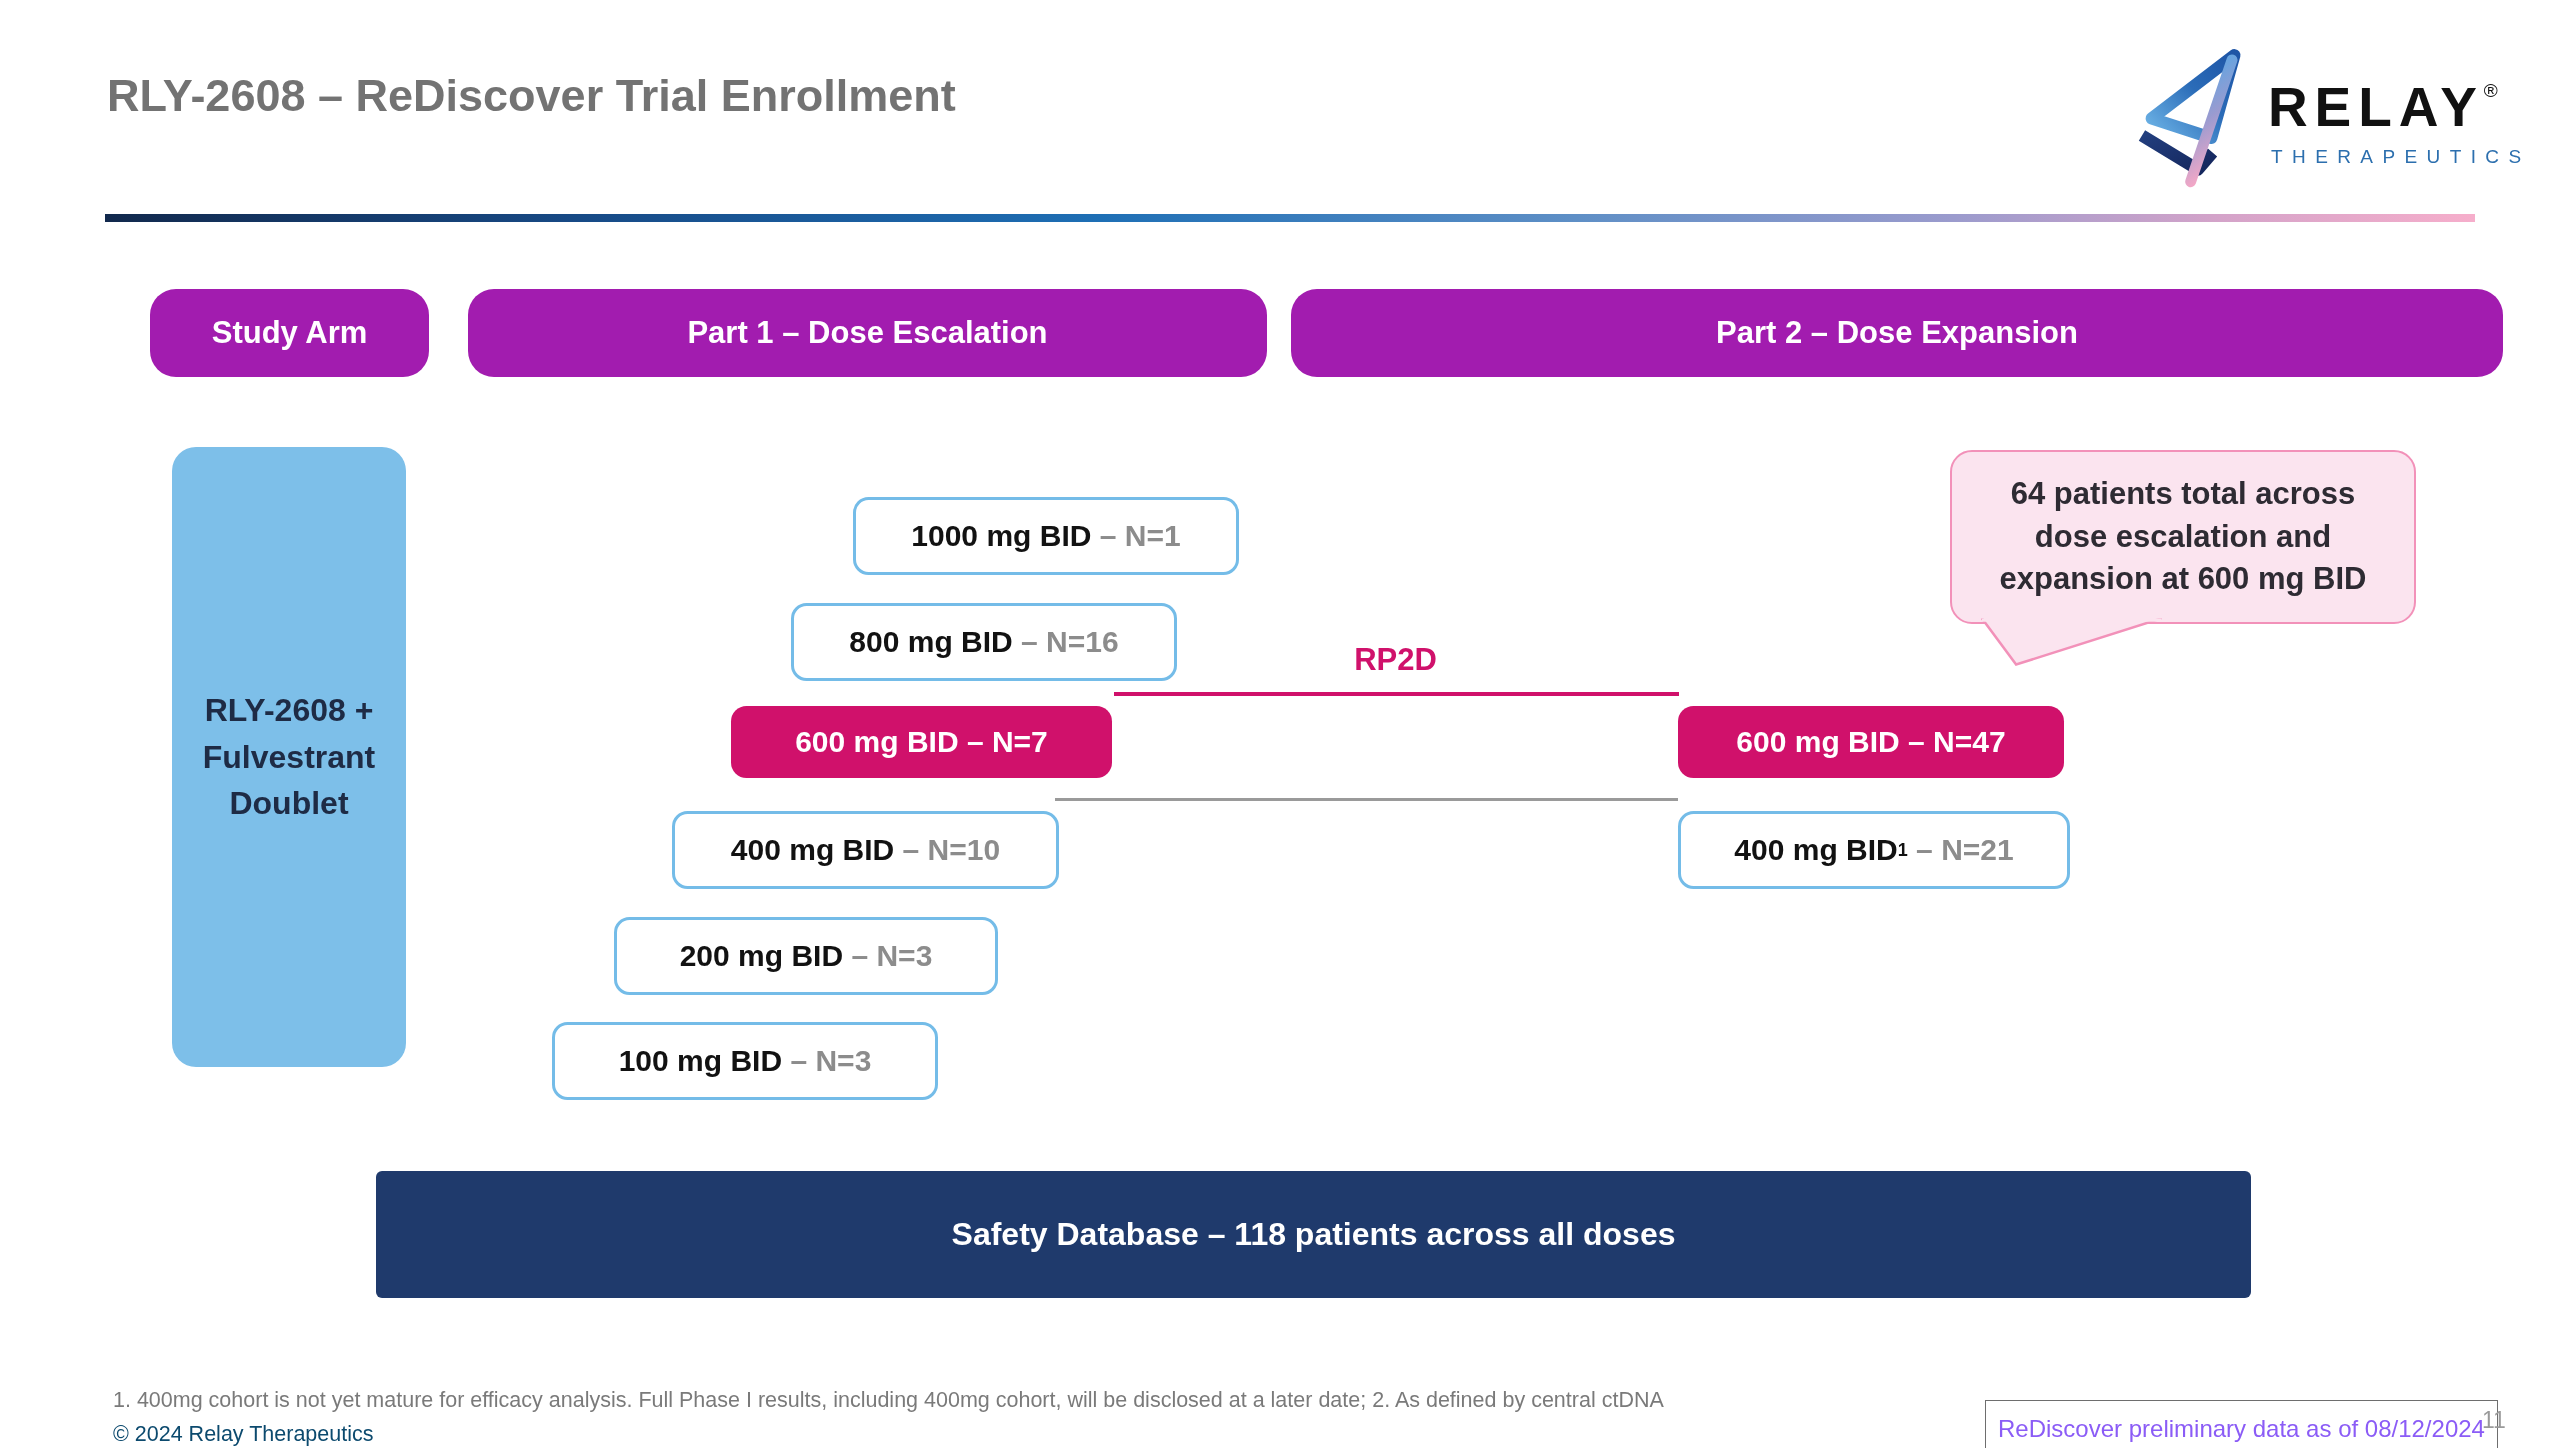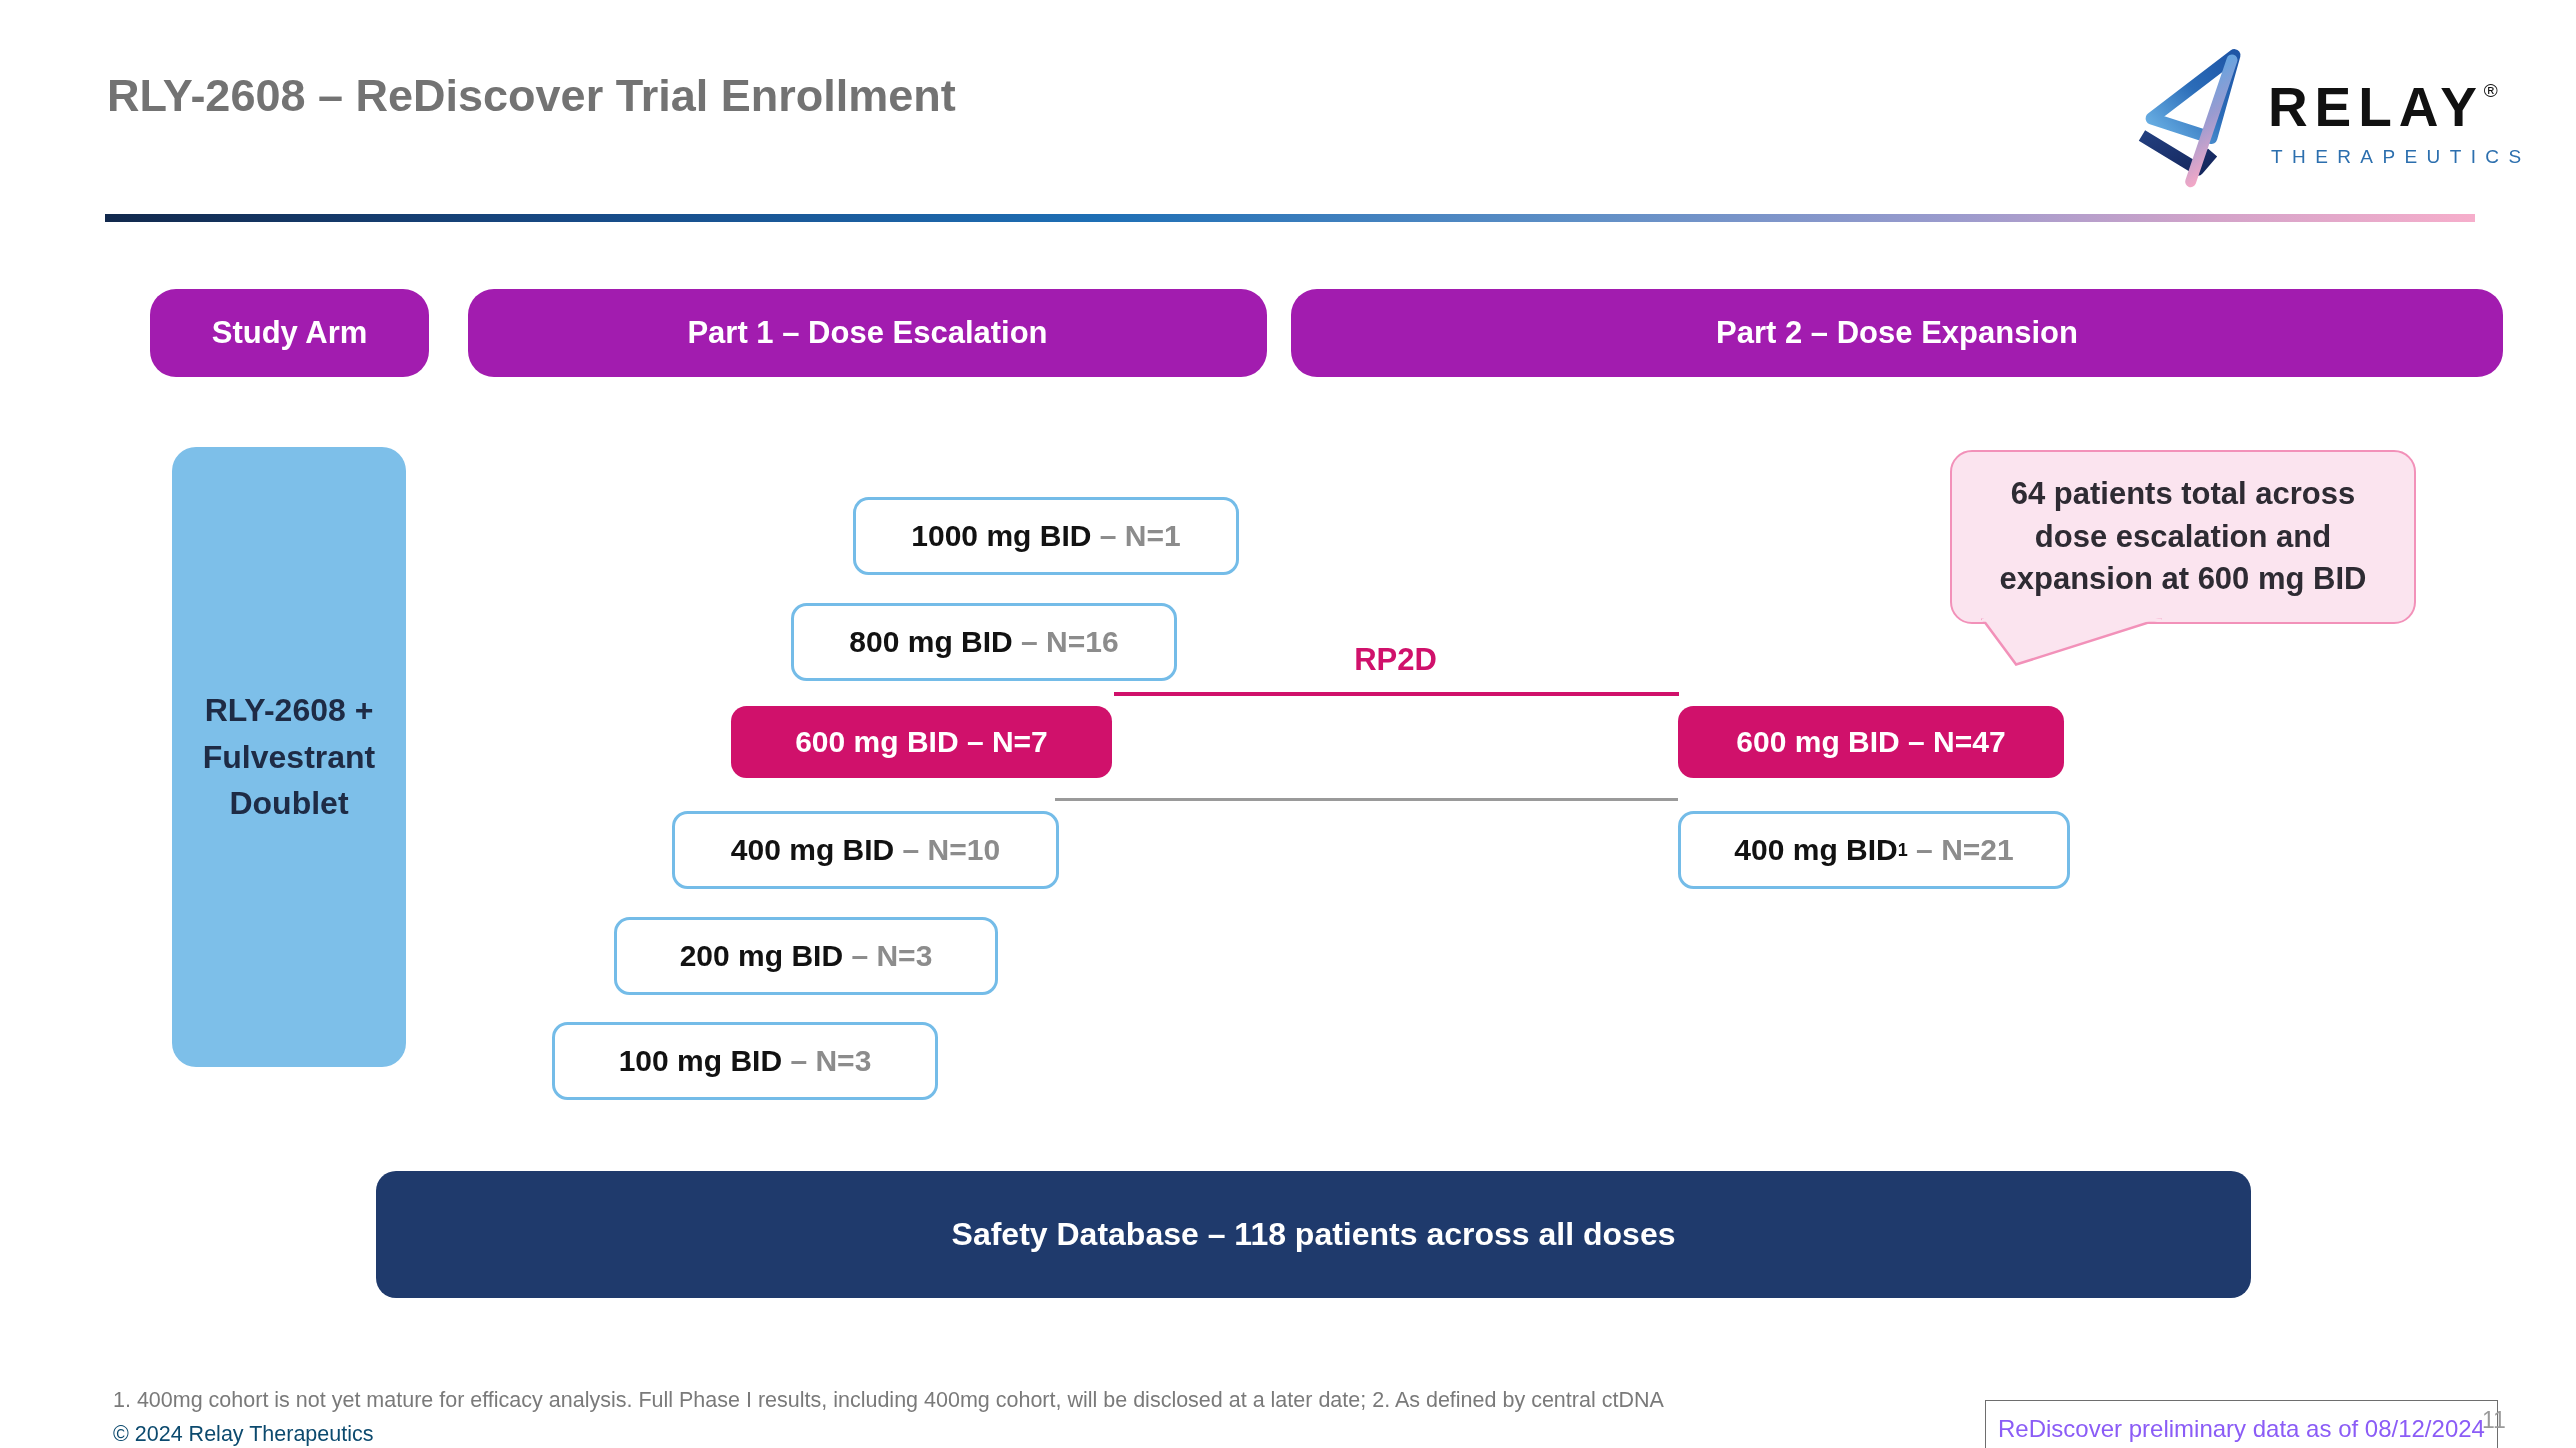--- a/index.html
+++ b/index.html
@@ -54,21 +54,21 @@
   .line-rp2d{left:1114px; top:692px; width:565px; height:4.3px; background:#D0116B;}
   .line-gray{left:1055px; top:798px; width:623px; height:3.4px; background:#9A9A9A;}
 
   
   .callout{left:1950px; top:450px; width:462px; height:170px; background:#FBE4EF; border:2.6px solid #F291B9;
            border-radius:22px; display:flex; align-items:center; justify-content:center;}
   .callout .txt{width:412px; text-align:center; font-size:31px; font-weight:700; color:#2E2B33; line-height:1.38;}
   .callout-tail{left:1975px; top:618px; width:197px; height:52px;}
 
   
-  .banner{left:376px; top:1171px; width:1875px; height:127px; background:#1F3A6C; border-radius:20px;
+  .banner{left:376px; top:1171px; width:1875px; height:127px; background:#1F3A6C; border-radius:6px;
           display:flex; flex-direction:column; align-items:center; justify-content:center; gap:5.2px;}
   .banner .l{color:#ffffff; font-weight:700; font-size:32px; white-space:nowrap;}
   .banner sup{font-size:0.6em; vertical-align:super; line-height:0;}
 
   
   .footnote{left:113px; top:1388px; font-size:21.5px; color:#7A7A7A;}
   .copyright{left:113px; top:1422px; font-size:21.5px; color:#0c4a6e;}
   .stamp{left:1985px; top:1400px; border:1.7px solid #6E6E6E; padding:14px 12px; font-size:24px; color:#8b5cf6; background:#ffffff;}
   .pagenum{left:2482px; top:1407px; font-size:23px; color:#9A9A9A;}
 </style>

